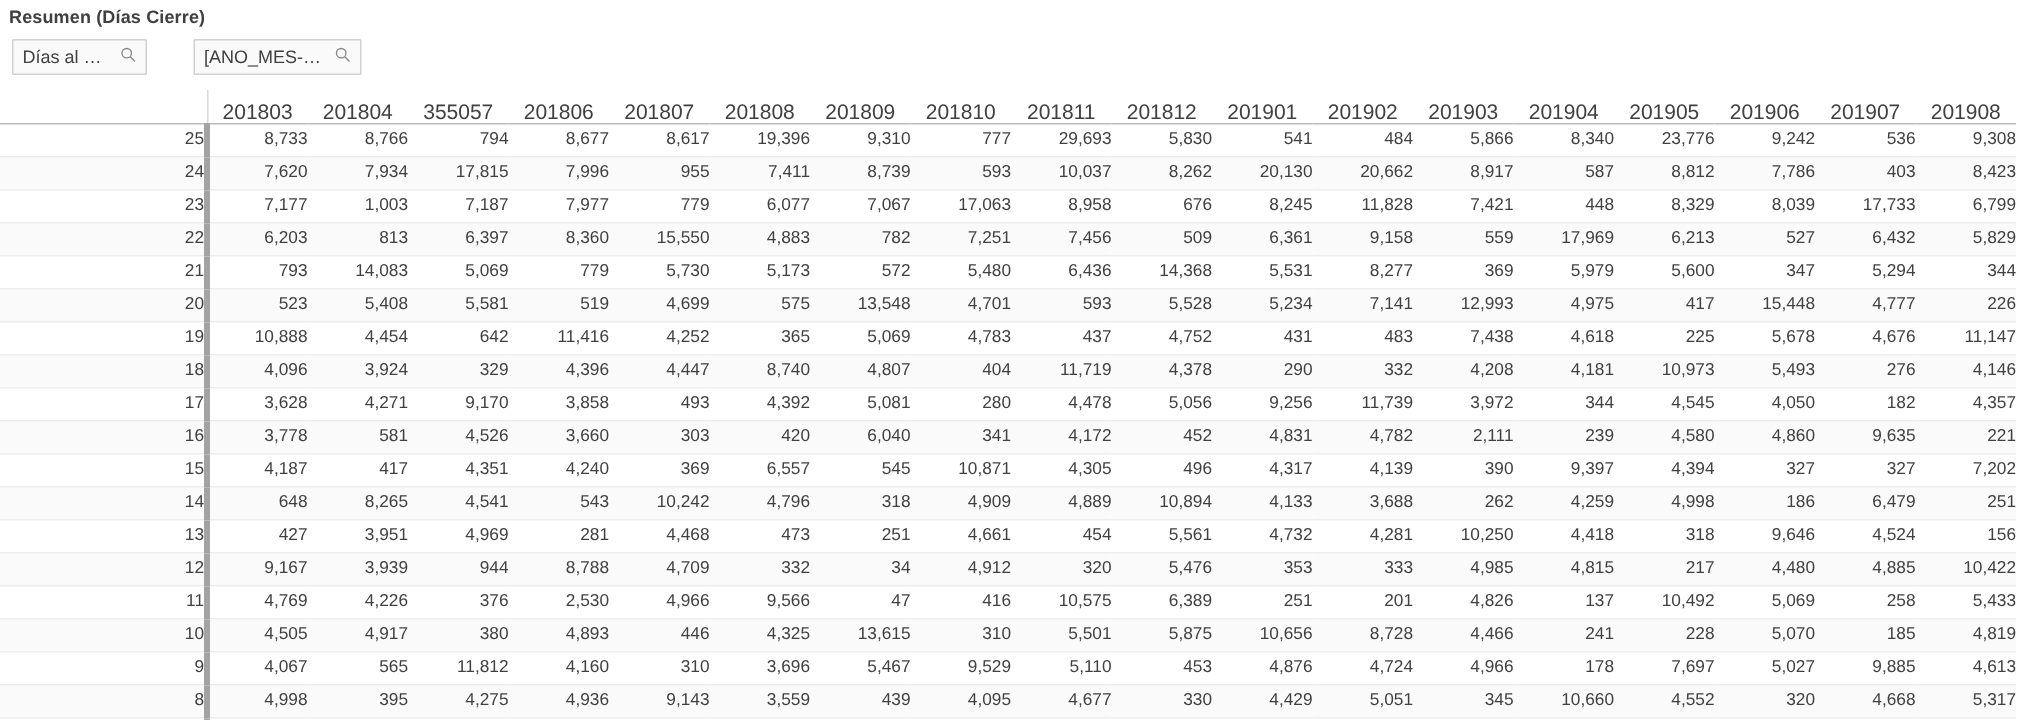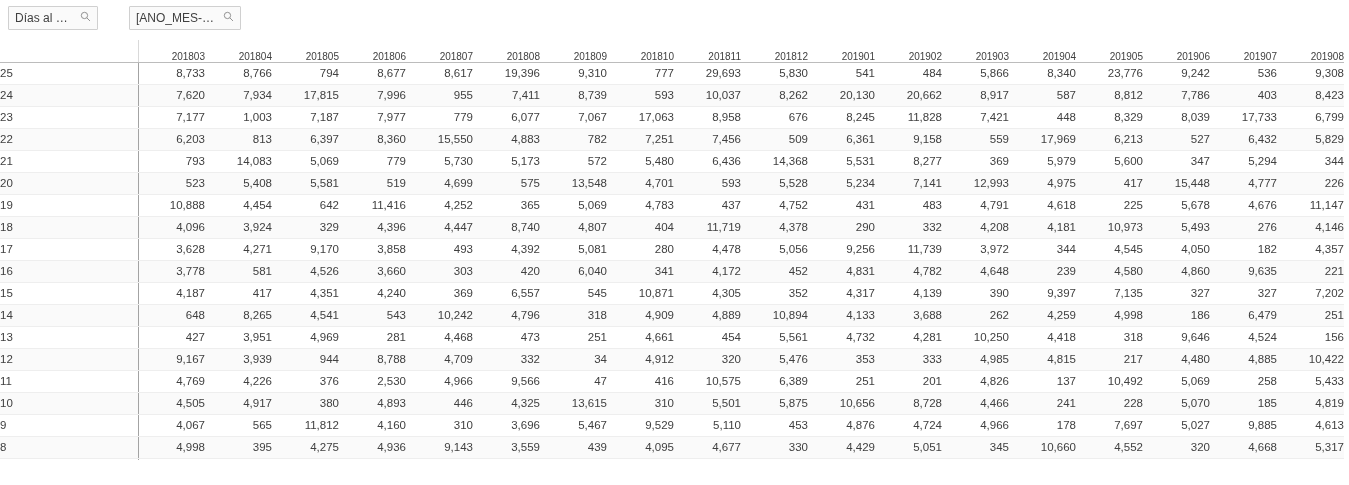--- a/index.html
+++ b/index.html
@@ -85,57 +85,58 @@
   th.corner {
     width: 138px;
     min-width: 138px;
     background: #ffffff;
     border-right: 1px solid #d9d9d9;
     border-bottom: 1px solid #bcbcbc;
   }
   th.colhead {
     width: 67px;
     min-width: 67px;
-    text-align: right;
+    text-align: center;
     padding-right: 8px;
     color: #404040;
     background: #ffffff;
     border-bottom: 1px solid #bcbcbc;
-    font-size: 10px;
+    font-size: 14px;
     vertical-align: bottom;
     padding-bottom: 3px;
     height: 34px;
   }
   td.rowhead {
     width: 138px;
     min-width: 138px;
-    text-align: left;
+    text-align: right;
     padding-left: 4px;
     color: #404040;
     background: #ffffff;
-    border-right: 1px solid #a3a3a3;
+    border-right: 4px solid #a3a3a3;
     border-bottom: 1px solid #eeeeee;
   }
   td.cell {
     width: 67px;
     min-width: 67px;
     text-align: right;
     padding-right: 8px;
     border-bottom: 1px solid #eeeeee;
     background: #ffffff;
   }
   tr.alt td.cell, tr.alt td.rowhead {
     background: #fafafa;
   }
 </style>
 </head>
 <body>
 
 <div id="app">
 
+  <div class="title">Resumen (Días Cierre)</div>
 
   <div class="filter-row">
     <div class="filter-box filter-dim">
       <span class="lbl">Días al Pago</span>
       <span class="search-icon">
         <svg width="11" height="11" viewBox="0 0 16 16">
             <circle cx="6.5" cy="6.5" r="4.6" fill="none" stroke="#606060" stroke-width="1.3"></circle>
             <line x1="10" y1="10" x2="14.5" y2="14.5" stroke="#606060" stroke-width="1.3"></line>
           </svg>
       </span>
@@ -151,21 +152,21 @@
     </div>
   </div>
 
   <div class="table-wrap">
     <table class="pivot">
       <thead>
         <tr>
           <th class="corner"></th>
         <th class="colhead">201803</th>
             <th class="colhead">201804</th>
-            <th class="colhead">201805</th>
+            <th class="colhead">355057</th>
             <th class="colhead">201806</th>
             <th class="colhead">201807</th>
             <th class="colhead">201808</th>
             <th class="colhead">201809</th>
             <th class="colhead">201810</th>
             <th class="colhead">201811</th>
             <th class="colhead">201812</th>
             <th class="colhead">201901</th>
             <th class="colhead">201902</th>
             <th class="colhead">201903</th>
@@ -310,21 +311,21 @@
             <td class="cell">642</td>
             <td class="cell">11,416</td>
             <td class="cell">4,252</td>
             <td class="cell">365</td>
             <td class="cell">5,069</td>
             <td class="cell">4,783</td>
             <td class="cell">437</td>
             <td class="cell">4,752</td>
             <td class="cell">431</td>
             <td class="cell">483</td>
-            <td class="cell">4,791</td>
+            <td class="cell">7,438</td>
             <td class="cell">4,618</td>
             <td class="cell">225</td>
             <td class="cell">5,678</td>
             <td class="cell">4,676</td>
             <td class="cell">11,147</td>
           </tr>
           <tr class="alt">
             <td class="rowhead">18</td>
             <td class="cell">4,096</td>
             <td class="cell">3,924</td>
@@ -373,44 +374,44 @@
             <td class="cell">4,526</td>
             <td class="cell">3,660</td>
             <td class="cell">303</td>
             <td class="cell">420</td>
             <td class="cell">6,040</td>
             <td class="cell">341</td>
             <td class="cell">4,172</td>
             <td class="cell">452</td>
             <td class="cell">4,831</td>
             <td class="cell">4,782</td>
-            <td class="cell">4,648</td>
+            <td class="cell">2,111</td>
             <td class="cell">239</td>
             <td class="cell">4,580</td>
             <td class="cell">4,860</td>
             <td class="cell">9,635</td>
             <td class="cell">221</td>
           </tr>
           <tr>
             <td class="rowhead">15</td>
             <td class="cell">4,187</td>
             <td class="cell">417</td>
             <td class="cell">4,351</td>
             <td class="cell">4,240</td>
             <td class="cell">369</td>
             <td class="cell">6,557</td>
             <td class="cell">545</td>
             <td class="cell">10,871</td>
             <td class="cell">4,305</td>
-            <td class="cell">352</td>
+            <td class="cell">496</td>
             <td class="cell">4,317</td>
             <td class="cell">4,139</td>
             <td class="cell">390</td>
             <td class="cell">9,397</td>
-            <td class="cell">7,135</td>
+            <td class="cell">4,394</td>
             <td class="cell">327</td>
             <td class="cell">327</td>
             <td class="cell">7,202</td>
           </tr>
           <tr class="alt">
             <td class="rowhead">14</td>
             <td class="cell">648</td>
             <td class="cell">8,265</td>
             <td class="cell">4,541</td>
             <td class="cell">543</td>

